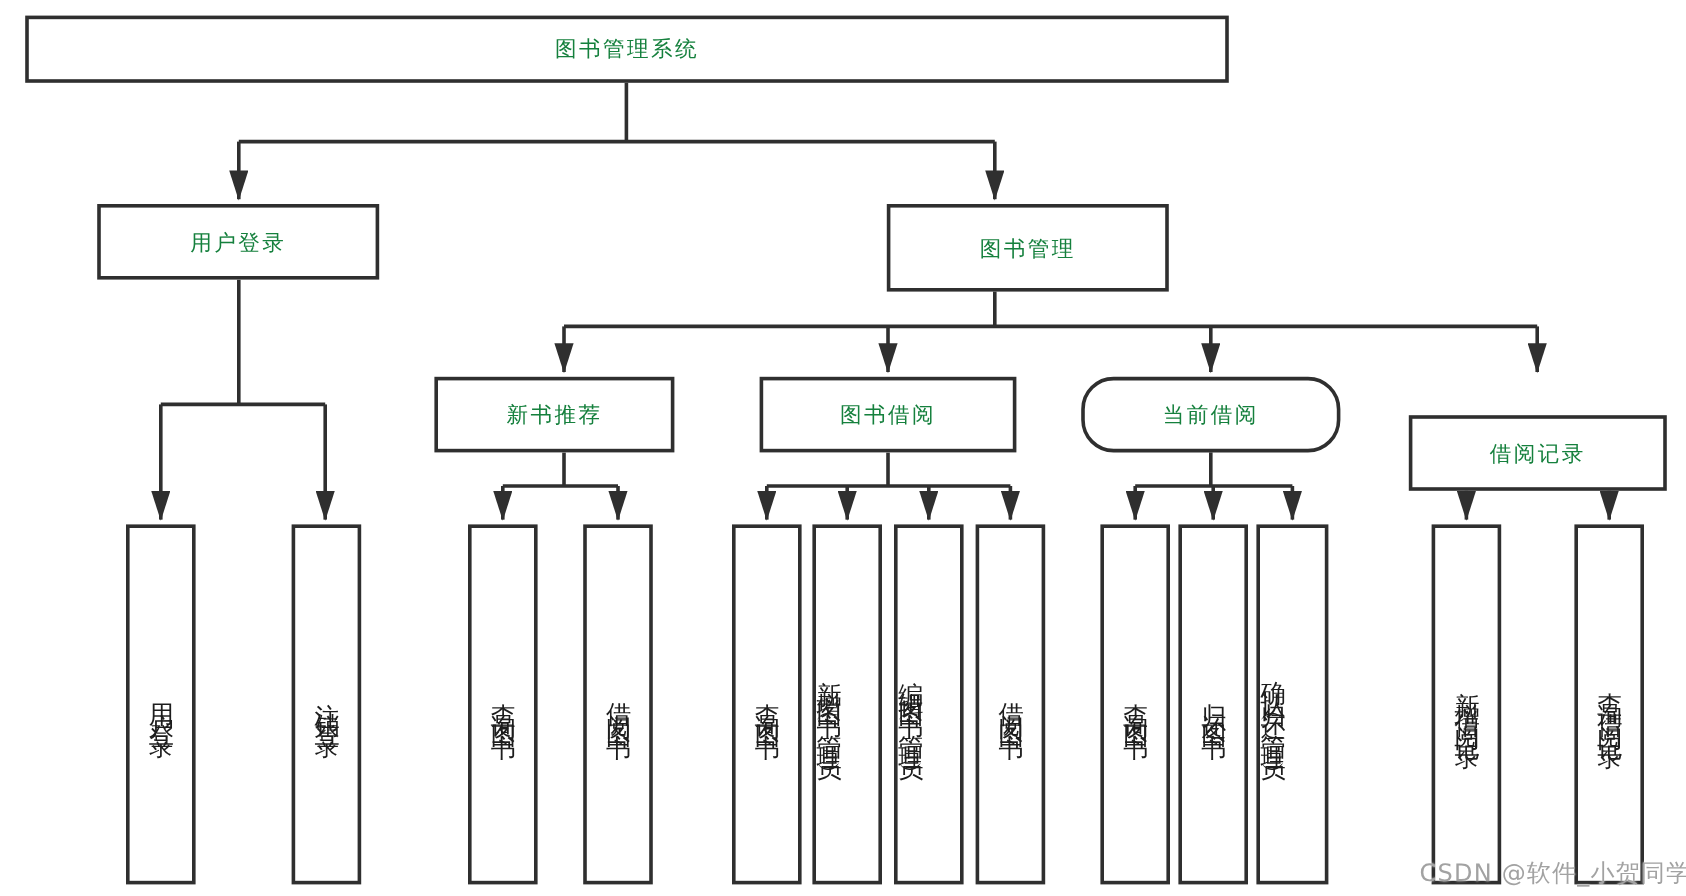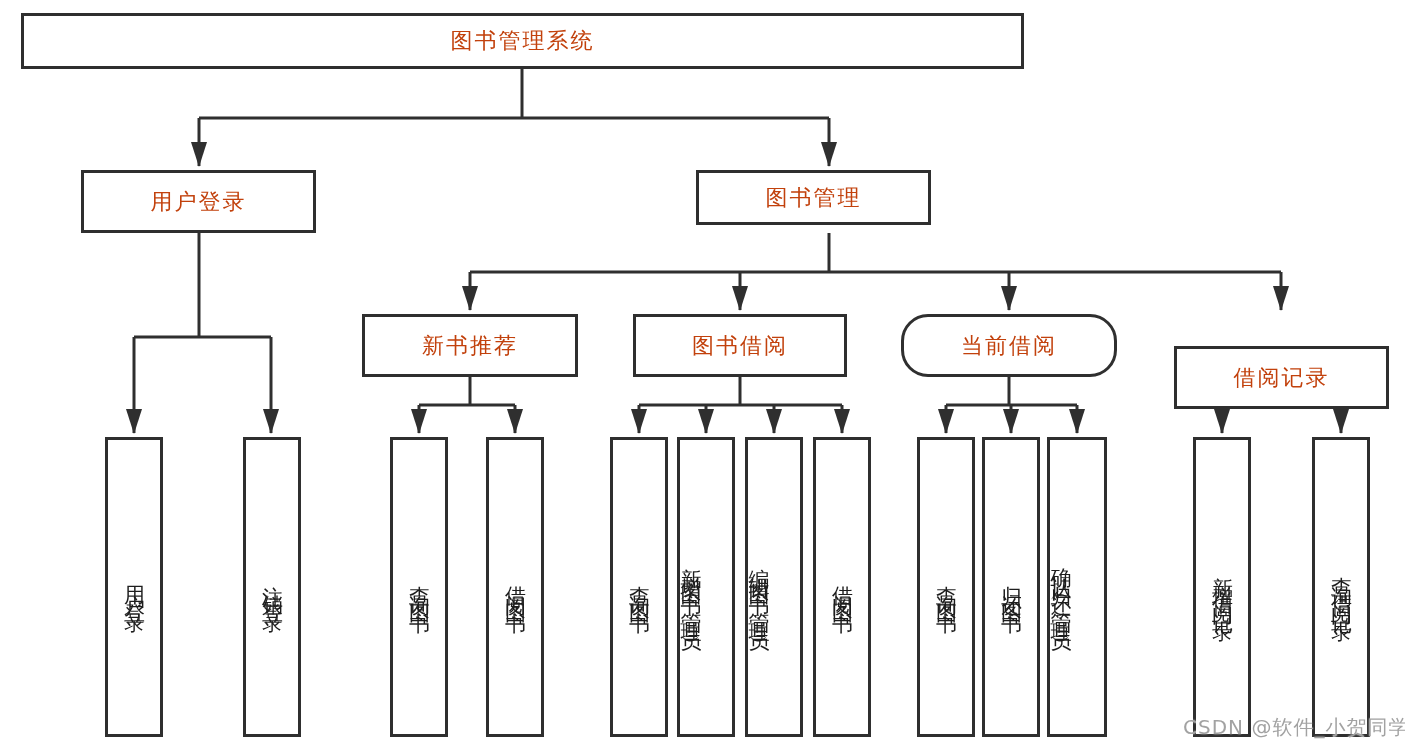--- a/index.html
+++ b/index.html
@@ -28,24 +28,24 @@
     position: absolute;
     background: #ffffff;
     border: 3px solid #2f2f2f;
     box-sizing: border-box;
     display: flex;
     align-items: center;
     justify-content: center;
     z-index: 2;
   }
   .node .hlabel {
-    font-size: 22px;
+    font-size: 18px;
     letter-spacing: 2px;
     white-space: nowrap;
-    color: #c2410c;
+    color: #15803d;
   }
   .node.root {
     border-width: 3px;
   }
   .vnode {
     position: absolute;
     background: #ffffff;
     border: 3px solid #2f2f2f;
     box-sizing: border-box;
     display: flex;
@@ -137,25 +137,25 @@
     </g>
   </svg>
 
   <div class="node root" style="left:21px; top:13px; width:1003px; height:56px;">
     <span class="hlabel">图书管理系统</span>
   </div>
 
   <div class="node" style="left:81px; top:170px; width:235px; height:63px;">
     <span class="hlabel">用户登录</span>
   </div>
-  <div class="node" style="left:696px; top:170px; width:235px; height:55px;">
+  <div class="node" style="left:739px; top:170px; width:235px; height:73px;">
     <span class="hlabel">图书管理</span>
   </div>
 
-  <div class="node" style="left:362px; top:314px; width:216px; height:63px;">
+  <div class="node" style="left:362px; top:314px; width:200px; height:63px;">
     <span class="hlabel">新书推荐</span>
   </div>
   <div class="node" style="left:633px; top:314px; width:214px; height:63px;text-align:center;">
     <span class="hlabel">图书借阅</span>
   </div>
   <div class="node" style="left:901px; top:314px; width:216px; height:63px;border-radius:27px;">
     <span class="hlabel">当前借阅</span>
   </div>
   <div class="node" style="left:1174px; top:314px; width:215px; height:63px;margin-top:32px;">
     <span class="hlabel">借阅记录</span>

